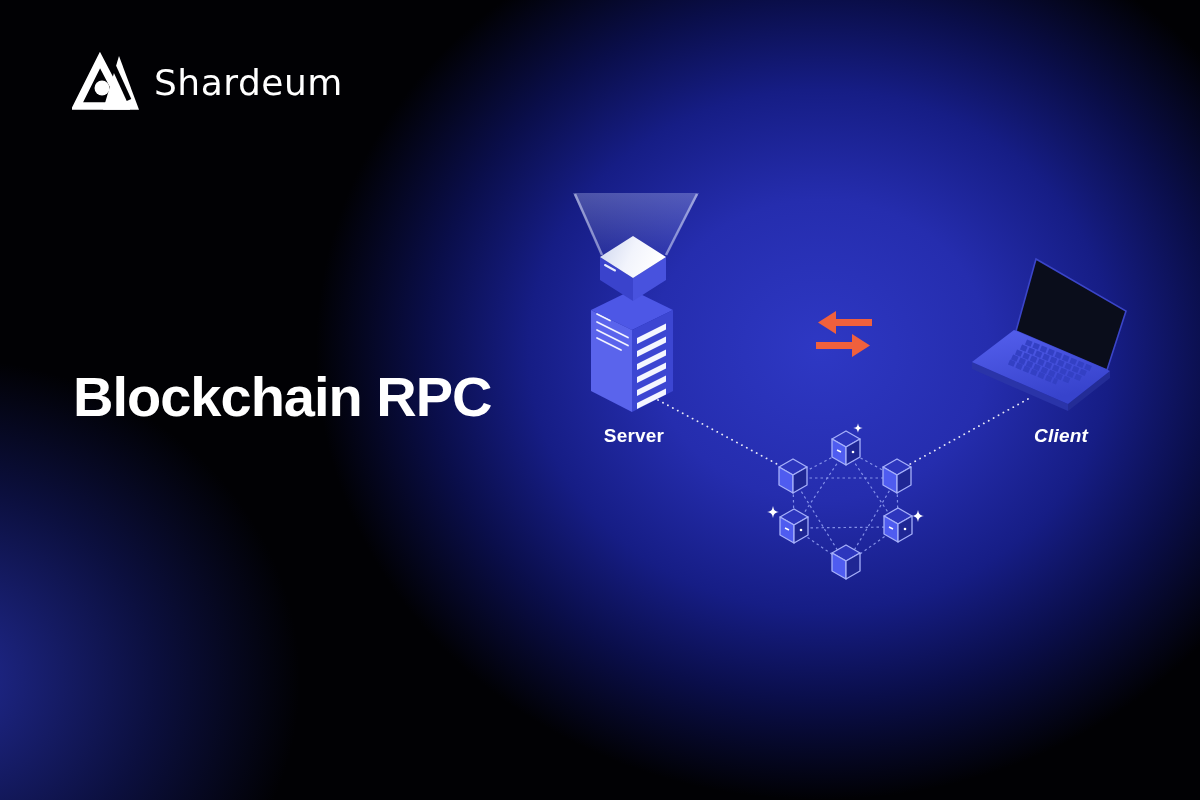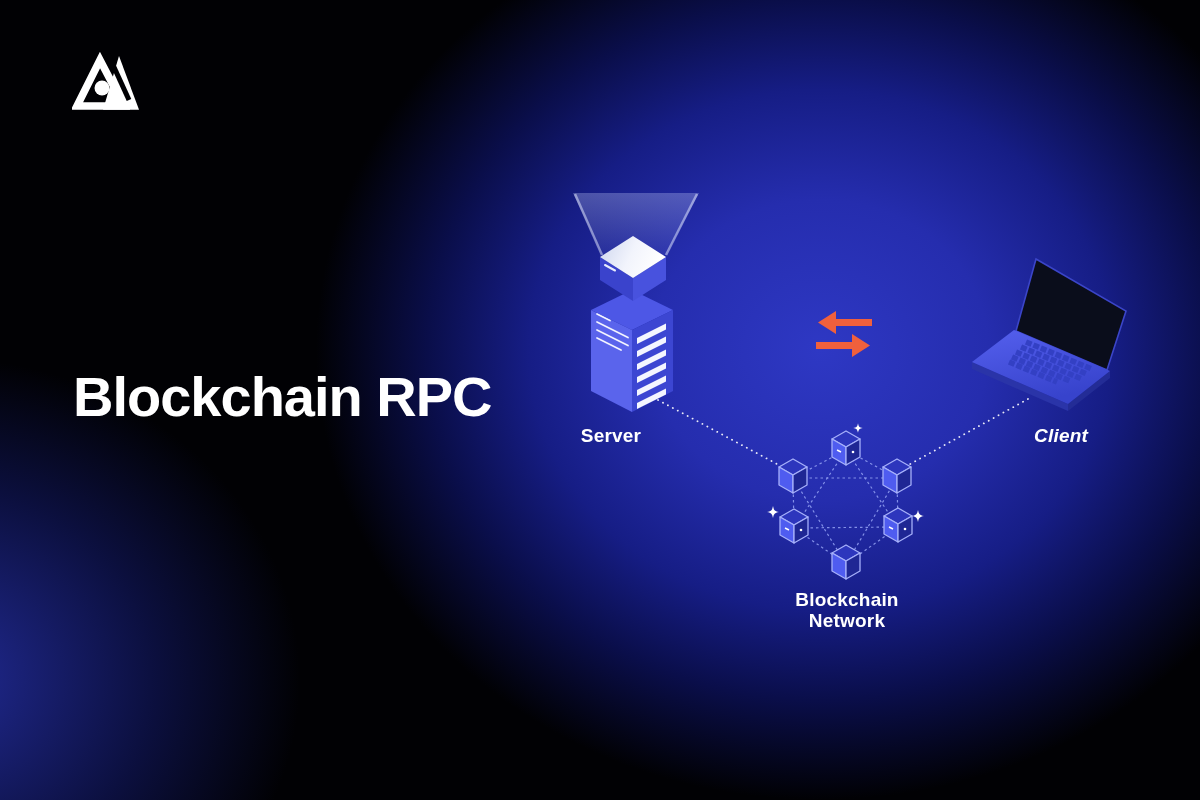--- a/index.html
+++ b/index.html
@@ -20,38 +20,39 @@
     color:#fff;letter-spacing:0.5px;line-height:62px;
   }
   .headline{
     left:73px;top:366px;width:480px;
     font-size:56px;font-weight:700;letter-spacing:-1px;line-height:62px;
   }
   .diagram-label{
     font-size:19px;font-weight:700;text-align:center;line-height:21px;
     letter-spacing:0.2px;
   }
-  #server-label{left:541px;top:425px;width:140px;}
+  #server-label{left:564px;top:425px;width:140px;}
   #client-label{left:991px;top:425px;width:140px;font-style:italic;}
   #network-label{left:787px;top:589px;width:120px;}
   svg{display:block;}
   .scene{left:0;top:0;pointer-events:none;}
 </style>
 </head>
 <body>
 
 <div class="stage">
 
   <div class="abs brand">
     <svg width="68" height="62" viewBox="0 0 68 62">
       <path d="M28 8 L5 54 H52 Z" fill="none" stroke="#ffffff" stroke-width="7.5" stroke-linejoin="miter"></path>
       <path d="M47 4 L67 57.75 L31 57.75 Z" fill="#ffffff"></path>
       <line x1="36" y1="2" x2="57" y2="48" stroke="#010104" stroke-width="5"></line>
       <circle cx="30" cy="36" r="7.5" fill="#ffffff"></circle>
     </svg>
+    <div class="brand-name">Shardeum</div>
   </div>
 
   <div class="abs headline">Blockchain RPC</div>
 
   <svg class="abs scene" width="1200" height="800" viewBox="0 0 1200 800">
     <defs>
       <linearGradient id="beamGrad" x1="0" y1="0" x2="0" y2="1">
         <stop offset="0" stop-color="rgba(205,214,255,0.30)"></stop>
         <stop offset="1" stop-color="rgba(205,214,255,0.06)"></stop>
       </linearGradient>
@@ -190,15 +191,14 @@
       <g fill="#ffffff">
         <path transform="translate(858,428) scale(0.8)" d="M0 -6 C1 -1.5 1.5 -1 6 0 C1.5 1 1 1.5 0 6 C-1 1.5 -1.5 1 -6 0 C-1.5 -1 -1 -1.5 0 -6 Z"></path>
         <path transform="translate(773,512)" d="M0 -6 C1 -1.5 1.5 -1 6 0 C1.5 1 1 1.5 0 6 C-1 1.5 -1.5 1 -6 0 C-1.5 -1 -1 -1.5 0 -6 Z"></path>
         <path transform="translate(918,516)" d="M0 -6 C1 -1.5 1.5 -1 6 0 C1.5 1 1 1.5 0 6 C-1 1.5 -1.5 1 -6 0 C-1.5 -1 -1 -1.5 0 -6 Z"></path>
       </g>
     </g>
   </svg>
 
   <div class="abs diagram-label" id="server-label">Server</div>
   <div class="abs diagram-label" id="client-label">Client</div>
-  <div class="abs diagram-label" id="network-label">Blockchain Network</div>
 
 </div>
 
 </body></html>

